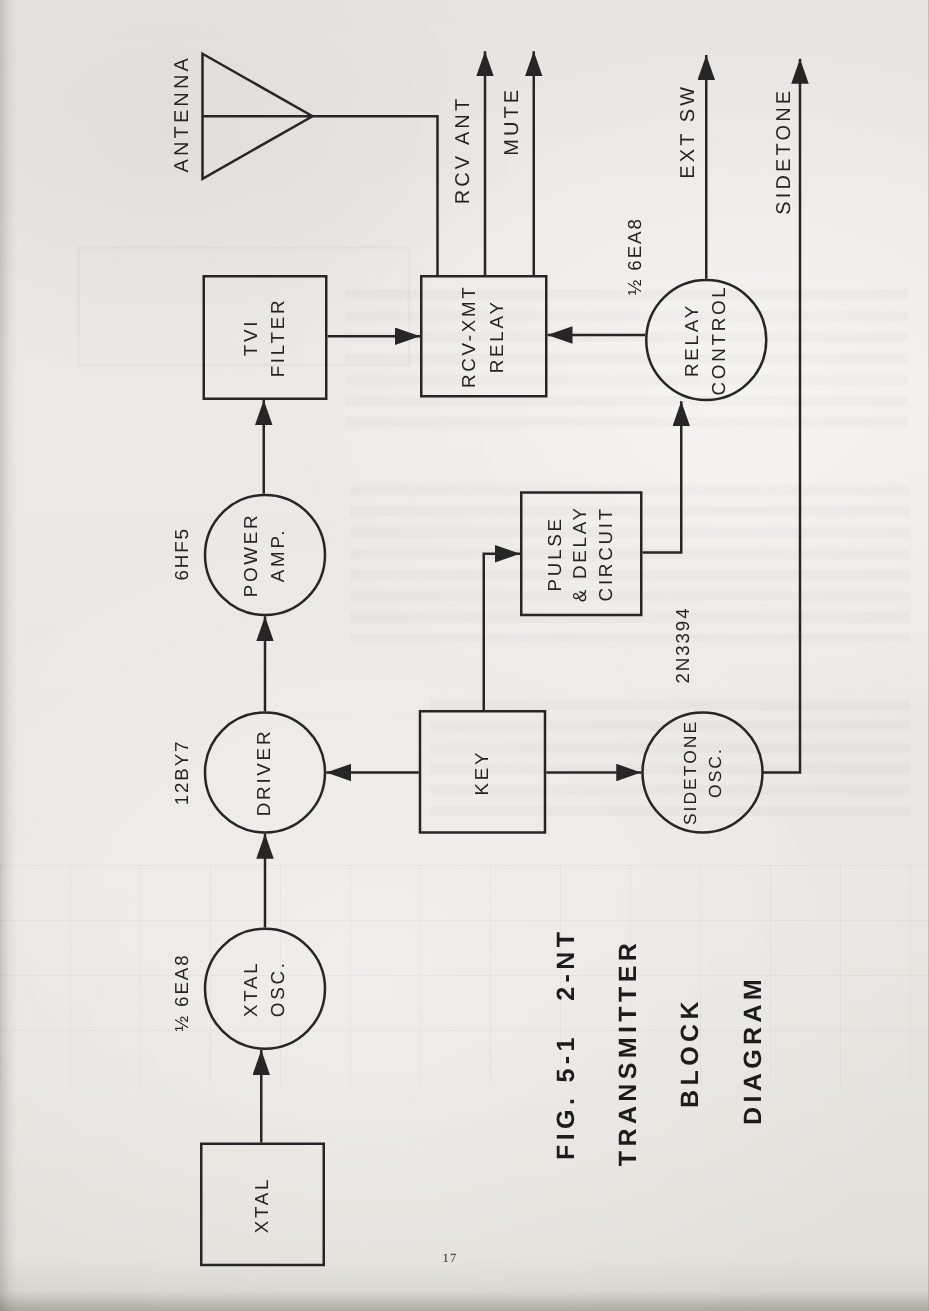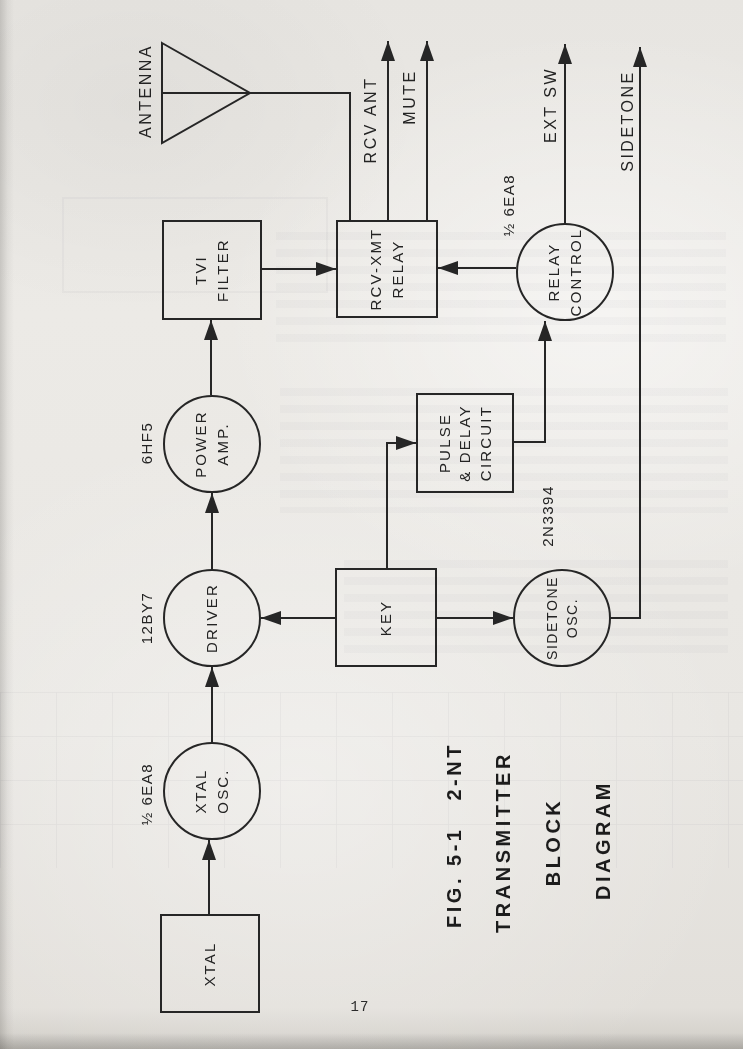--- a/index.html
+++ b/index.html
@@ -30,21 +30,21 @@
   .vlabel{position:absolute;left:50%;top:50%;transform:translate(-50%,-50%) rotate(-90deg);
     display:flex;flex-direction:column;align-items:center;line-height:1.45;
     font-size:15px;letter-spacing:2.2px;white-space:nowrap;font-weight:400;}
   .vlabel span{display:block;text-align:center;}
   .vtext{position:absolute;transform:translate(-50%,-50%) rotate(-90deg);white-space:pre;
     font-size:15px;letter-spacing:1.5px;}
   .sig{font-size:16px;letter-spacing:2.5px;}
   .cap{font-weight:bold;font-size:20px;letter-spacing:3.5px;color:#1c1c1c;}
   .cap-fig{display:flex;flex-direction:row;gap:26px;}
   .pagenum{position:absolute;transform:translate(-50%,-50%);
-    font-family:Liberation Mono, monospace;font-size:14px;color:#2a2a2a;letter-spacing:1px;}
+    font-family:Liberation Serif, serif;font-size:10px;color:#2a2a2a;letter-spacing:1px;}
   svg.wires{position:absolute;left:0;top:0;}
   .wire{stroke:#262626;stroke-width:2;fill:none;}
   .ink{fill:#262626;}
 </style>
 </head>
 <body>
 
 <div id="paper">
 
   <div class="ghost ghost-box" style="left:62px;top:197px;width:262px;height:92px"></div>

